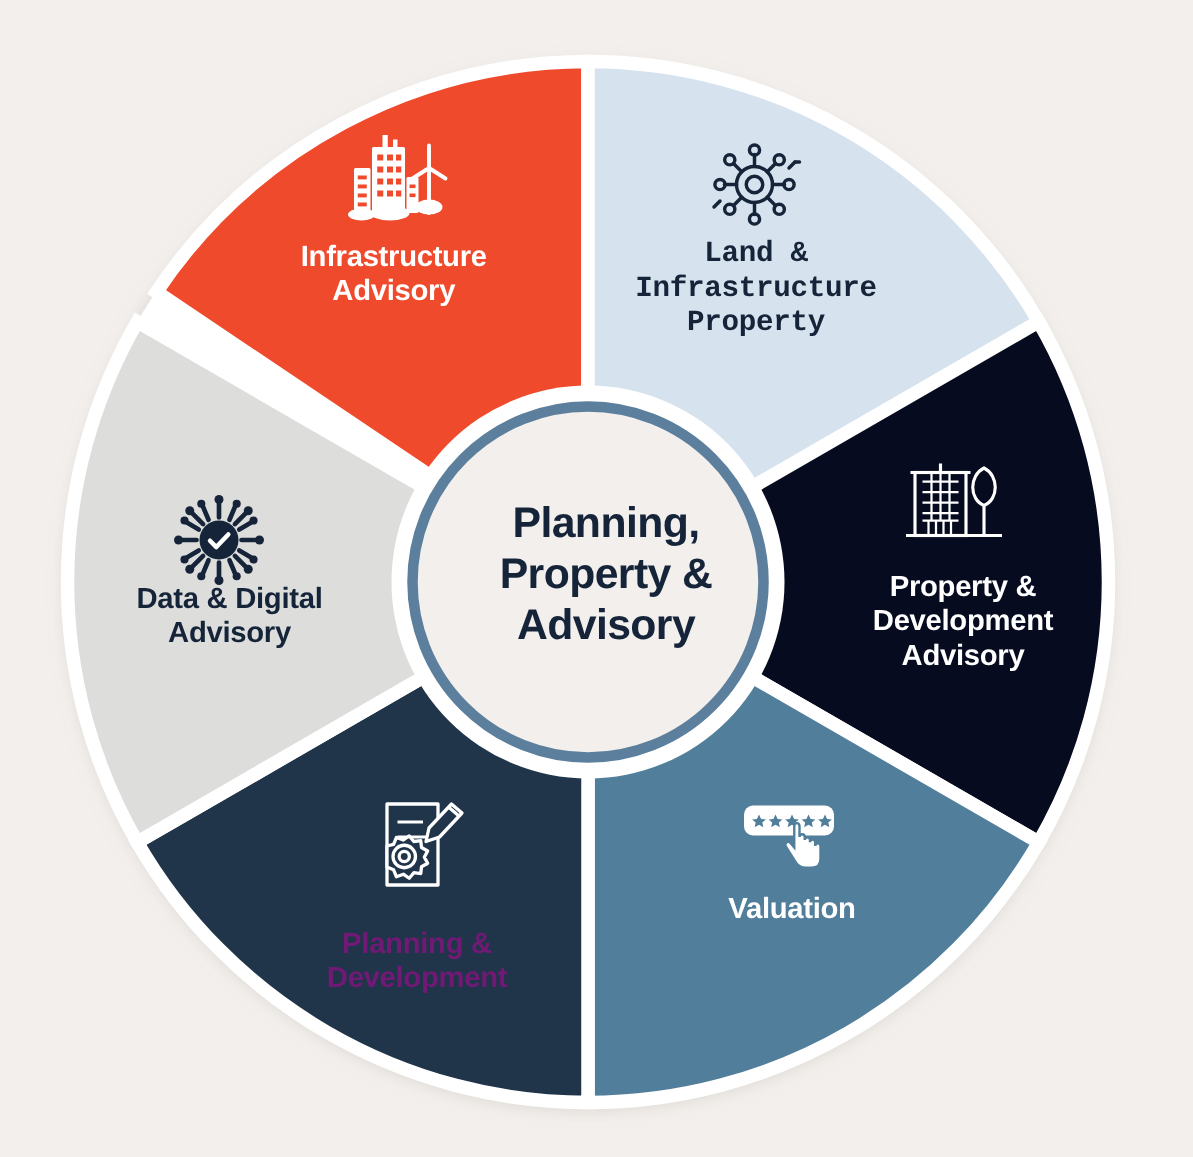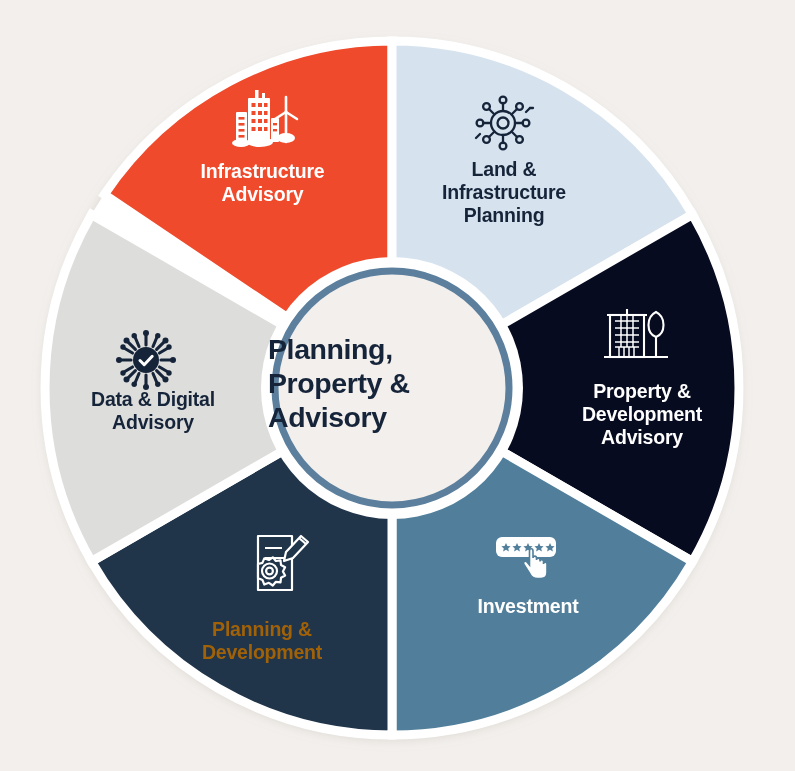--- a/index.html
+++ b/index.html
@@ -30,23 +30,24 @@
     font-weight: bold;
     letter-spacing: -0.2px;
     pointer-events: none;
   }
   .seg-title {
     display: block;
     font-size: 19.5px;
   }
   .hub-text {
     position: absolute;
-    left: 268px;
+    left: 284px;
     top: 332px;
     width: 240px;
+    text-align: center;
     font-size: 28.5px;
     font-weight: bold;
     line-height: 1.2;
     color: #16243a;
     letter-spacing: -0.4px;
   }
   .icon-holder {
     position: absolute;
     pointer-events: none;
   }
@@ -241,37 +242,37 @@
       <circle cx="47.8" cy="58.2" r="2.7"></circle>
         <circle cx="24.2" cy="58.2" r="2.7"></circle>
     </g>
   </svg>
 
   <div class="segment-label" style="left:140px; top:160px; width:245px; color:#ffffff;">
     <span class="seg-title">Infrastructure</span>
     <span class="seg-title">Advisory</span>
   </div>
 
-  <div class="segment-label" style="left:388px; top:158px; width:232px; color:#16243a;">
+  <div class="segment-label" style="left:388px; top:158px; width:232px; color:#16243a;font-family:Liberation Mono, monospace;">
     <span class="seg-title">Land &amp;</span>
     <span class="seg-title">Infrastructure</span>
-    <span class="seg-title">Planning</span>
+    <span class="seg-title">Property</span>
   </div>
 
   <div class="segment-label" style="left:548px; top:380px; width:188px; color:#ffffff;">
     <span class="seg-title">Property &amp;</span>
     <span class="seg-title">Development</span>
     <span class="seg-title">Advisory</span>
   </div>
 
   <div class="segment-label" style="left:438px; top:595px; width:180px; color:#ffffff;">
-    <span class="seg-title">Investment</span>
-  </div>
-
-  <div class="segment-label" style="left:164px; top:618px; width:196px; color:#a16207;">
+    <span class="seg-title">Valuation</span>
+  </div>
+
+  <div class="segment-label" style="left:180px; top:618px; width:196px; color:#701a75;">
     <span class="seg-title">Planning &amp;</span>
     <span class="seg-title">Development</span>
   </div>
 
   <div class="segment-label" style="left:56px; top:388px; width:194px; color:#16243a;">
     <span class="seg-title">Data &amp; Digital</span>
     <span class="seg-title">Advisory</span>
   </div>
 
   <div class="hub-text">

